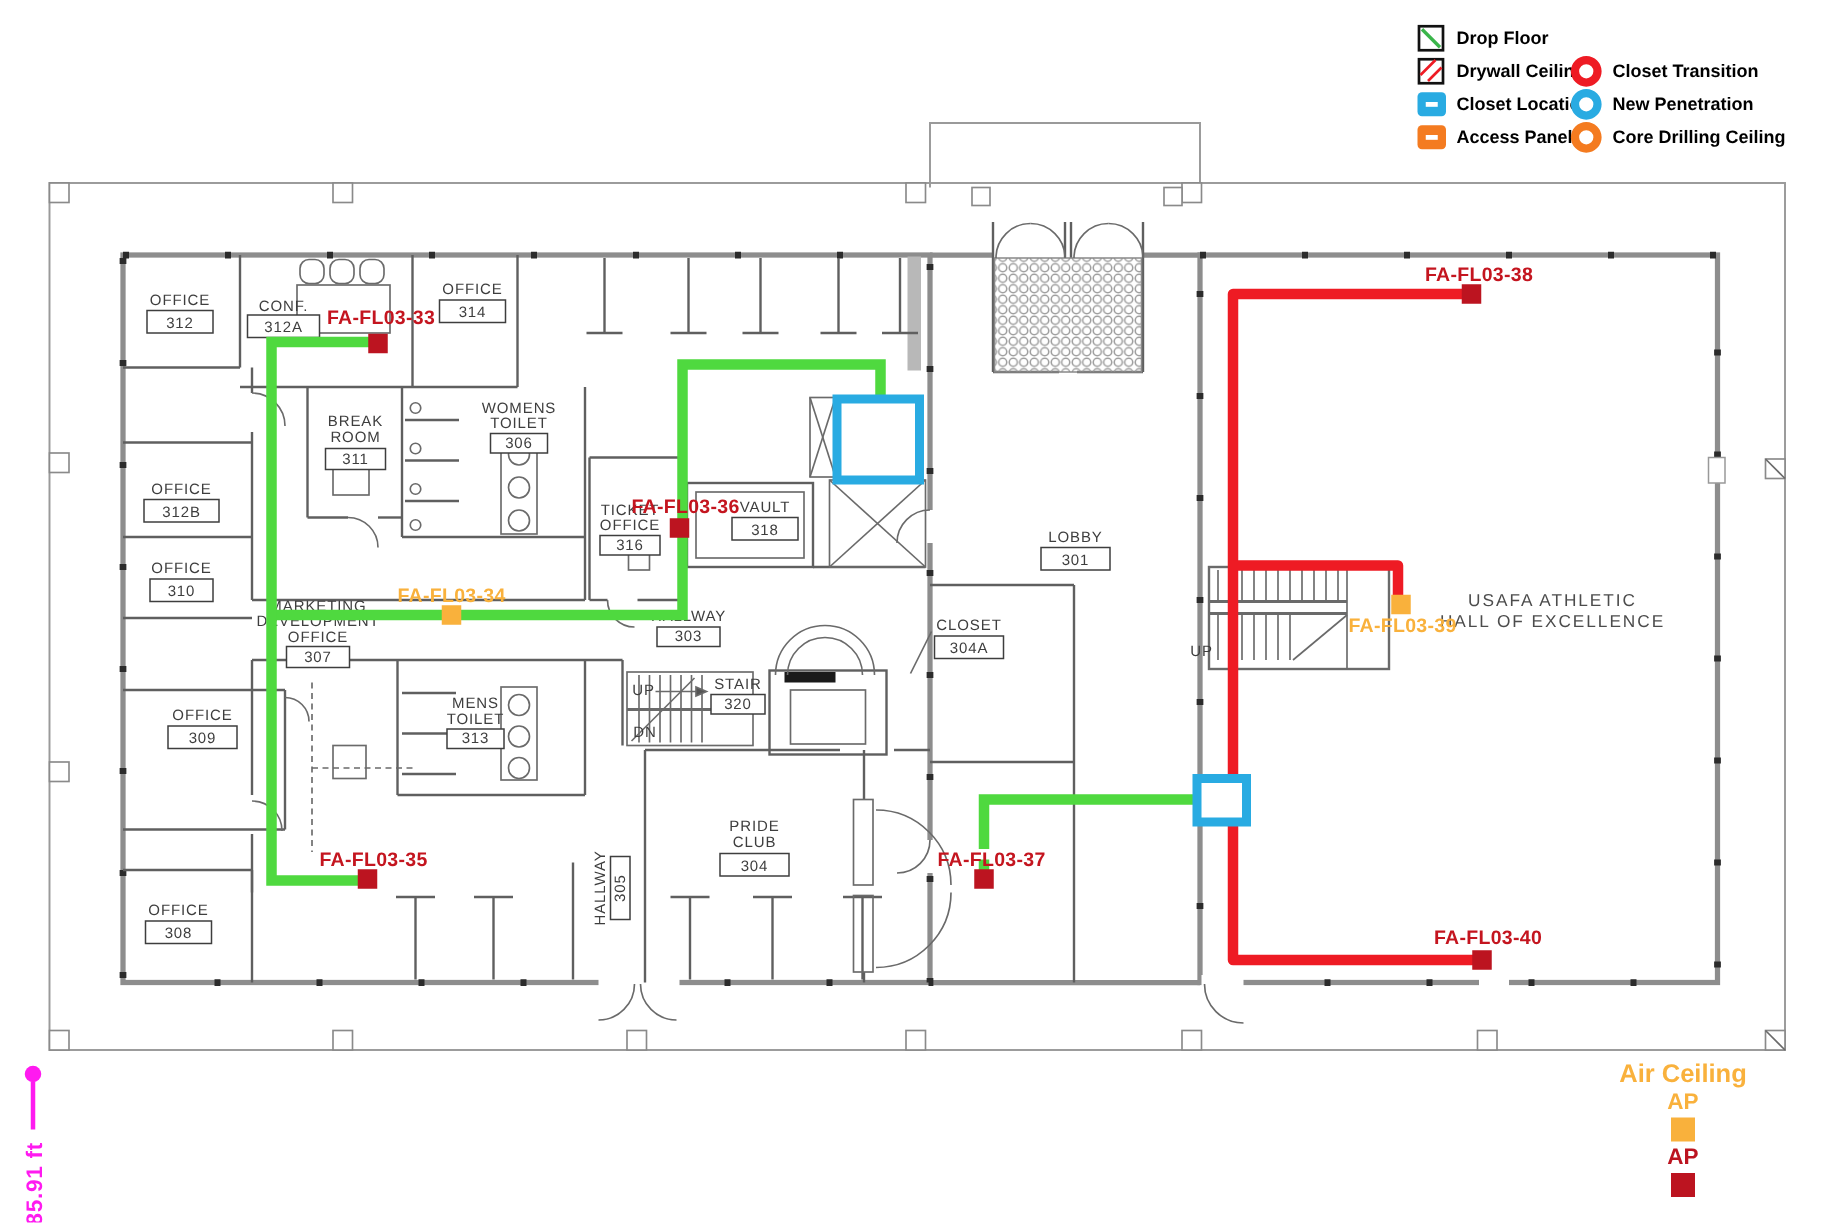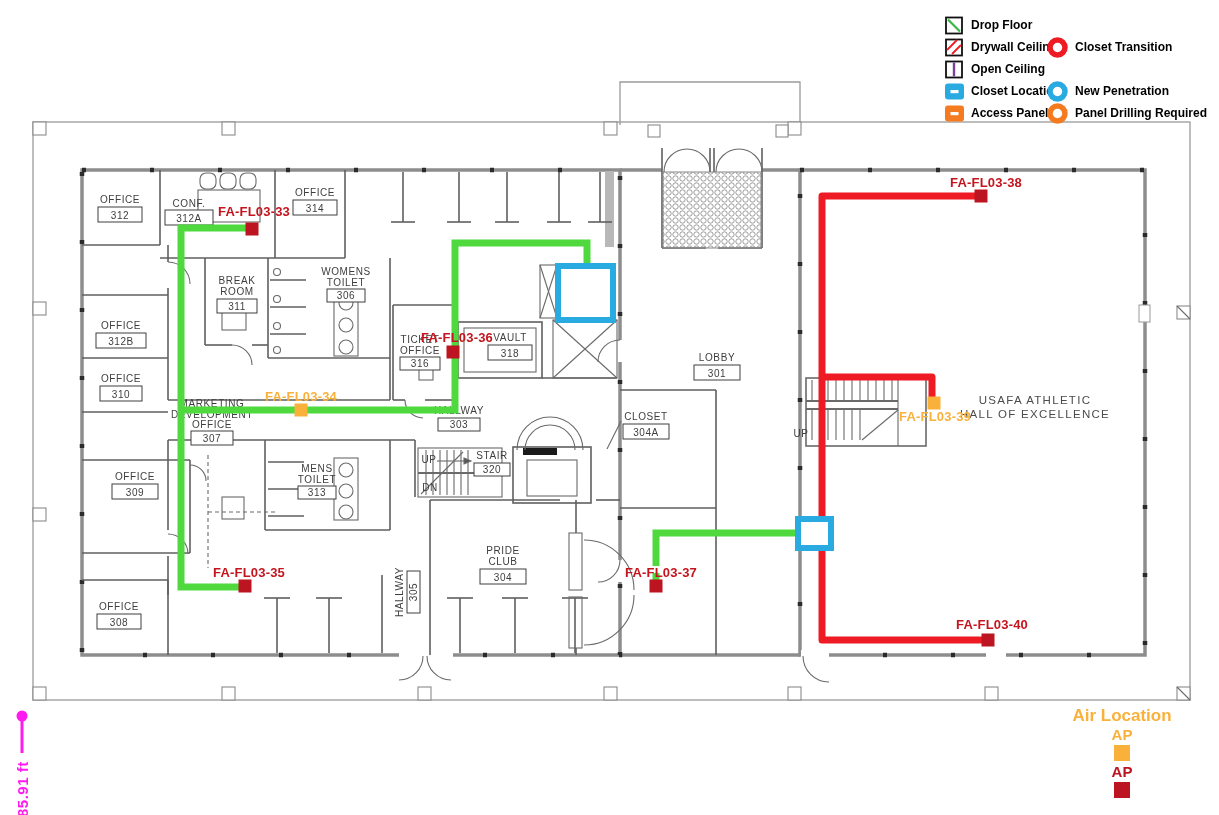--- a/index.html
+++ b/index.html
@@ -496,69 +496,58 @@
       <div class="lcell">
         <span class="sw">
           <svg width="23" height="23">
             <circle cx="11.5" cy="11.5" r="7.5" fill="#fff" stroke="#EE1B24" stroke-width="5.5"></circle>
           </svg>
         </span>
         <span>Closet Transition</span>
       </div>
     </div>
     <div class="lrow">
+      <div class="lcell c1">
+        <span class="sw">
+          <svg width="21" height="21">
+            <rect x="1" y="2.5" width="19" height="16" rx="3" fill="#29ABE2"></rect>
+            <rect x="6.5" y="9" width="8" height="3.2" fill="#fff"></rect>
+          </svg>
+        </span>
+        <span>Closet Location</span>
+      </div>
       <div class="lcell">
         <span class="sw">
-          <svg width="21" height="21">
-            <rect x="2" y="2.5" width="16" height="16" fill="#fff" stroke="#111" stroke-width="1.8"></rect>
-            <line x1="10" y1="3.5" x2="10" y2="17.5" stroke="#7D3F98" stroke-width="2.4"></line>
-          </svg>
-        </span>
-        <span>Open Ceiling</span>
+          <svg width="23" height="23">
+            <circle cx="11.5" cy="11.5" r="7.5" fill="#fff" stroke="#29ABE2" stroke-width="5.5"></circle>
+          </svg>
+        </span>
+        <span>New Penetration</span>
       </div>
     </div>
     <div class="lrow">
       <div class="lcell c1">
         <span class="sw">
           <svg width="21" height="21">
-            <rect x="1" y="2.5" width="19" height="16" rx="3" fill="#29ABE2"></rect>
-            <rect x="6.5" y="9" width="8" height="3.2" fill="#fff"></rect>
-          </svg>
-        </span>
-        <span>Closet Location</span>
-      </div>
-      <div class="lcell">
-        <span class="sw">
-          <svg width="23" height="23">
-            <circle cx="11.5" cy="11.5" r="7.5" fill="#fff" stroke="#29ABE2" stroke-width="5.5"></circle>
-          </svg>
-        </span>
-        <span>New Penetration</span>
-      </div>
-    </div>
-    <div class="lrow">
-      <div class="lcell c1">
-        <span class="sw">
-          <svg width="21" height="21">
             <rect x="1" y="2.5" width="19" height="16" rx="3" fill="#F47B20"></rect>
             <rect x="6.5" y="9" width="8" height="3.2" fill="#fff"></rect>
           </svg>
         </span>
         <span>Access Panel</span>
       </div>
       <div class="lcell">
         <span class="sw">
           <svg width="23" height="23">
             <circle cx="11.5" cy="11.5" r="7.5" fill="#fff" stroke="#F47B20" stroke-width="5.5"></circle>
           </svg>
         </span>
-        <span>Panel Drilling Required</span>
+        <span>Core Drilling Ceiling</span>
       </div>
     </div>
   </div>
 
 <div id="air-monitor">
-  <div class="am-title">Air Location</div>
+  <div class="am-title">Air Ceiling</div>
   <div class="am-ap am-orange">AP</div>
   <div class="am-sq am-sq-orange"></div>
   <div class="am-ap am-red">AP</div>
   <div class="am-sq am-sq-red"></div>
 </div>
 
 </body></html>

